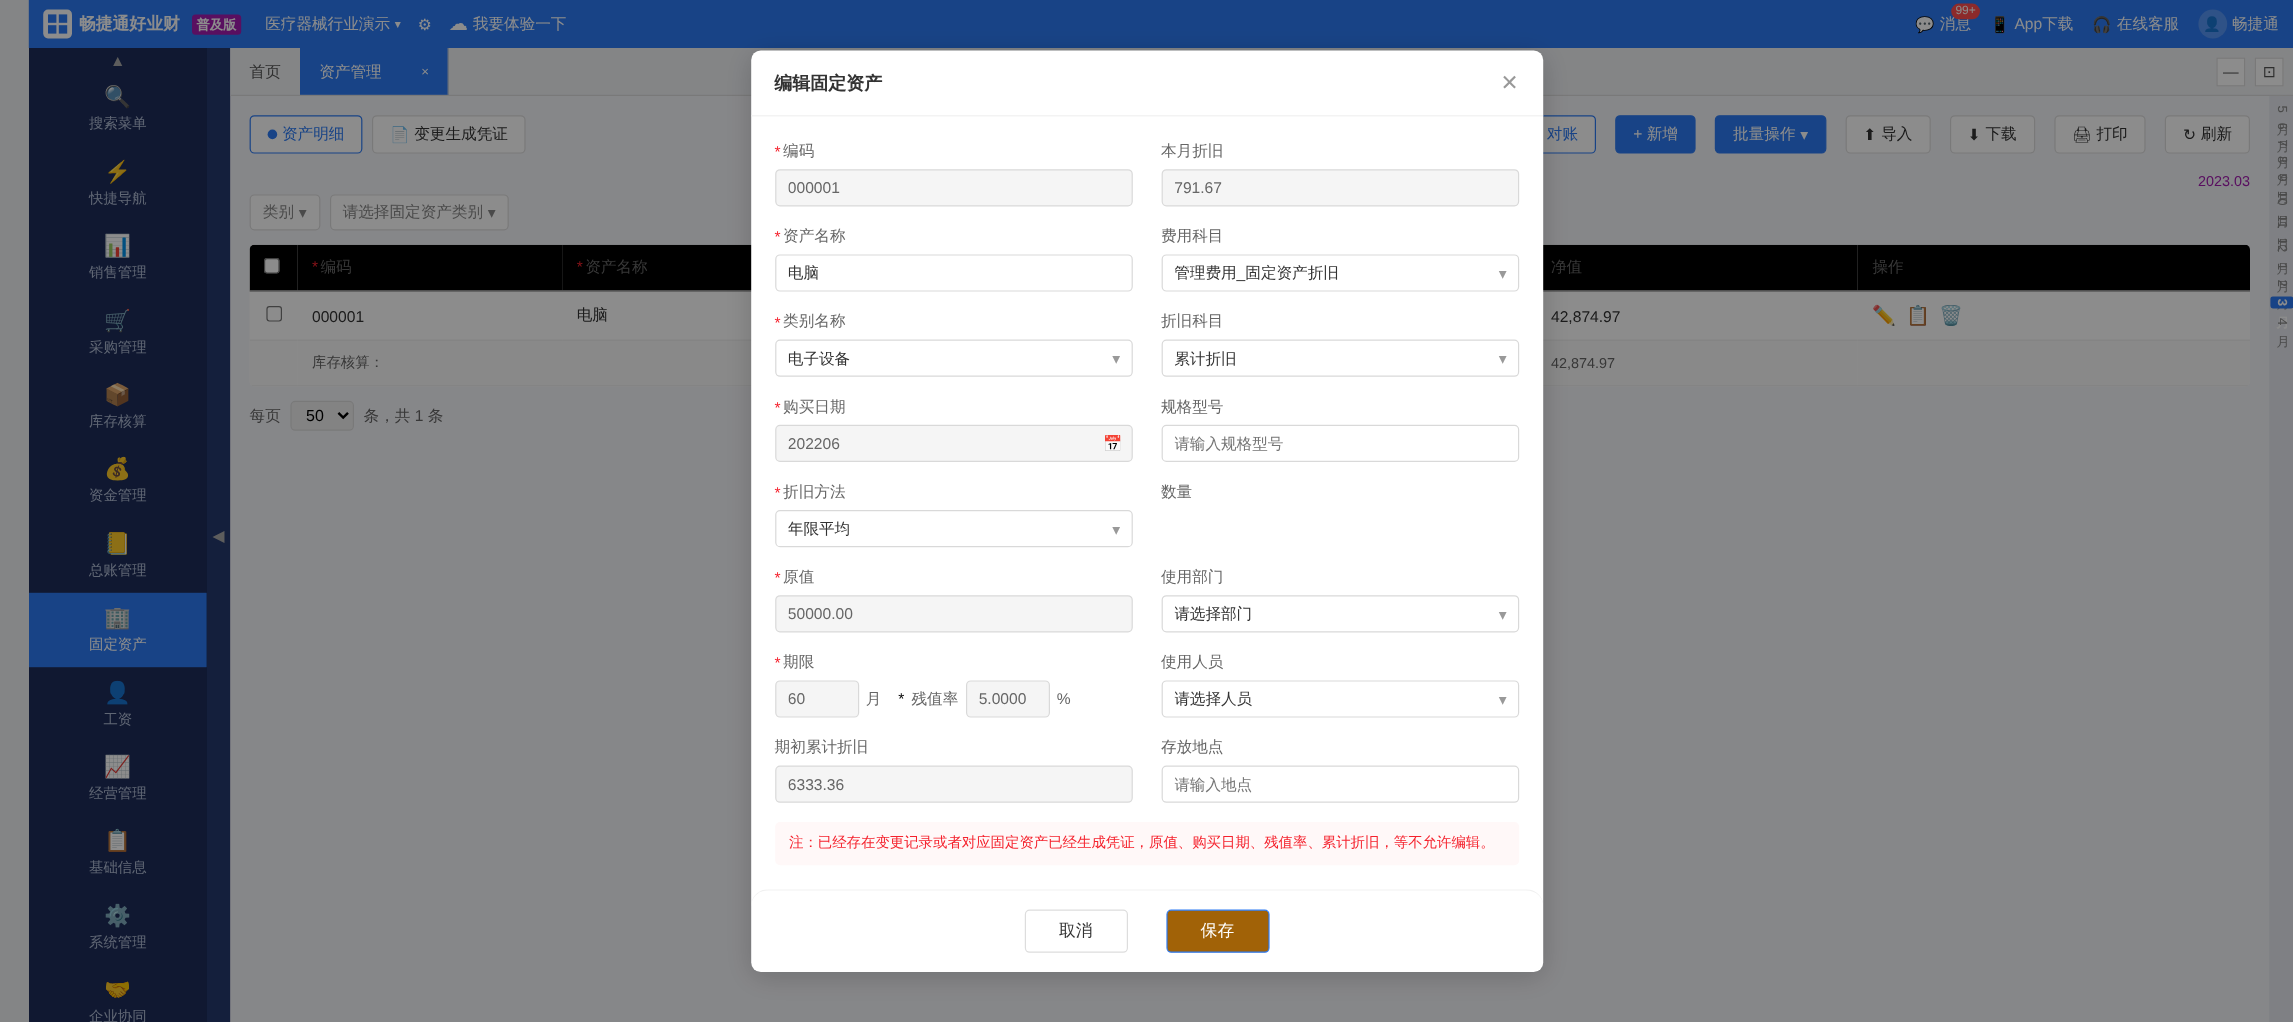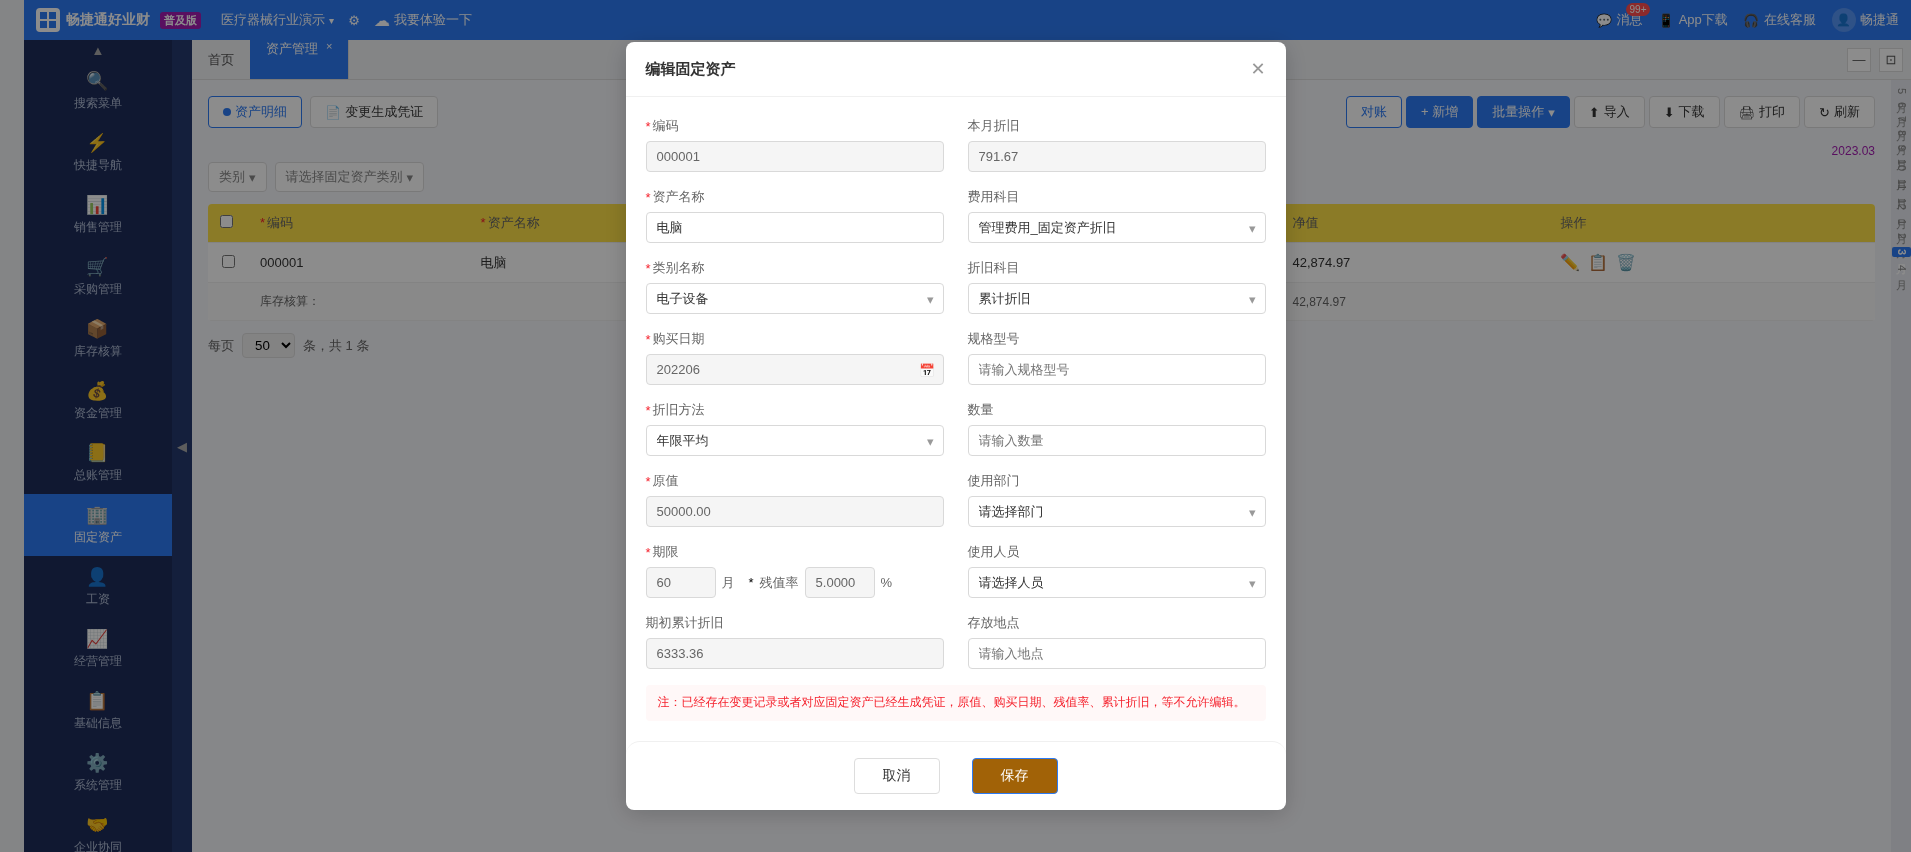--- a/index.html
+++ b/index.html
@@ -37,21 +37,21 @@
     .sidebar-item.active { background: #2d7bf4; color: white; }
     .sidebar-item .si-icon { font-size: 18px; margin-bottom: 3px; }
     .sidebar-item .si-label { font-size: 12px; }
     .sidebar-collapse { width: 20px; background: #263a6e; display: flex; align-items: center; justify-content: center; color: #aaa; cursor: pointer; flex-shrink: 0; }
 
     
     .page-area { flex: 1; display: flex; flex-direction: column; overflow: hidden; background: #f5f6fa; }
 
     
     .tabs-bar { display: flex; align-items: center; height: 40px; background: #f0f2f5; border-bottom: 1px solid #ddd; flex-shrink: 0; padding: 0 0; }
-    .tab { display: flex; padding: 0 16px; height: 100%; border-right: 1px solid #ddd; cursor: pointer; color: #555; font-size: 13px; }
+    .tab { display: flex; align-items: center; padding: 0 16px; height: 100%; border-right: 1px solid #ddd; cursor: pointer; color: #555; font-size: 13px; gap: 25px; }
     .tab.active { background: #2d7bf4; color: white; }
     .tab-close { margin-left: 8px; font-size: 11px; cursor: pointer; }
     .tab-home { padding: 0 16px; height: 100%; display: flex; align-items: center; color: #555; font-size: 13px; cursor: pointer; }
     .tabs-right { margin-left: auto; display: flex; align-items: center; padding-right: 8px; gap: 8px; }
     .tabs-right-btn { width: 24px; height: 24px; display: flex; align-items: center; justify-content: center; cursor: pointer; color: #555; border: 1px solid #ddd; background: #fff; }
 
     
     .content-area { flex: 1; display: flex; overflow: hidden; }
 
     
@@ -60,34 +60,34 @@
     .calendar-month.active { color: #2d7bf4; font-weight: bold; background: #2d7bf4; color: white; padding: 2px; border-radius: 2px; }
 
     
     .page-content { flex: 1; padding: 16px; overflow-y: auto; }
 
     
     .toolbar { display: flex; align-items: center; gap: 8px; margin-bottom: 12px; }
     .toolbar-tab { display: flex; align-items: center; gap: 4px; padding: 6px 14px; border: 1px solid #ddd; background: white; border-radius: 4px; cursor: pointer; color: #333; font-size: 13px; }
     .toolbar-tab.active { border-color: #2d7bf4; color: #2d7bf4; }
     .toolbar-tab .dot { width: 8px; height: 8px; background: #2d7bf4; border-radius: 50%; }
-    .toolbar-right { margin-left: auto; display: flex; align-items: center; gap: 4px; }
+    .toolbar-right { margin-left: auto; display: flex; align-items: center; gap: 16px; }
     .btn { padding: 6px 14px; border-radius: 4px; cursor: pointer; font-size: 13px; border: 1px solid #ddd; background: white; color: #333; display: flex; align-items: center; gap: 4px; }
     .btn-primary { background: #2d7bf4; color: white; border-color: #2d7bf4; }
     .btn-blue-outline { border-color: #2d7bf4; color: #2d7bf4; }
     .btn-batch { background: #2d7bf4; color: white; border-color: #2d7bf4; display: flex; align-items: center; gap: 4px; }
 
     
     .filter-row { display: flex; align-items: center; gap: 8px; margin-bottom: 12px; }
     .filter-select { padding: 5px 10px; border: 1px solid #ddd; border-radius: 4px; background: white; cursor: pointer; font-size: 13px; display: flex; align-items: center; gap: 4px; color: #888; }
 
     
     .table-container { background: white; border-radius: 4px; overflow: hidden; }
     .data-table { width: 100%; border-collapse: collapse; }
-    .data-table th { background: #fde047; padding: 10px 12px; text-align: left; font-weight: normal; color: #666; border-bottom: 1px solid #eee; font-size: 13px; }
+    .data-table th { background: #000000; padding: 10px 12px; text-align: left; font-weight: normal; color: #666; border-bottom: 1px solid #eee; font-size: 13px; }
     .data-table td { padding: 10px 12px; border-bottom: 1px solid #eee; font-size: 13px; color: #333; }
     .data-table .required { color: #f5222d; margin-right: 2px; }
     .checkbox-cell { width: 40px; text-align: center; }
     .action-icons { display: flex; gap: 8px; align-items: center; }
     .action-icon { color: #2d7bf4; cursor: pointer; font-size: 16px; }
 
     
     .subtotal-row td { background: #fafafa; color: #666; font-size: 12px; }
 
     
@@ -480,21 +480,20 @@
             <select class="form-select-el">
               <option>年限平均</option>
             </select>
           </div>
         </div>
 
         <div class="form-group">
           <label class="form-label">
             <span>数量</span>
           </label>
-          <input type="text" class="form-input" placeholder="请输入数量" style="">
         </div>
 
         <div class="form-group">
           <label class="form-label">
             <span class="req">*</span>
             <span>原值</span>
           </label>
           <input type="text" class="form-input disabled" readonly="" value="50000.00" style="">
         </div>
 

